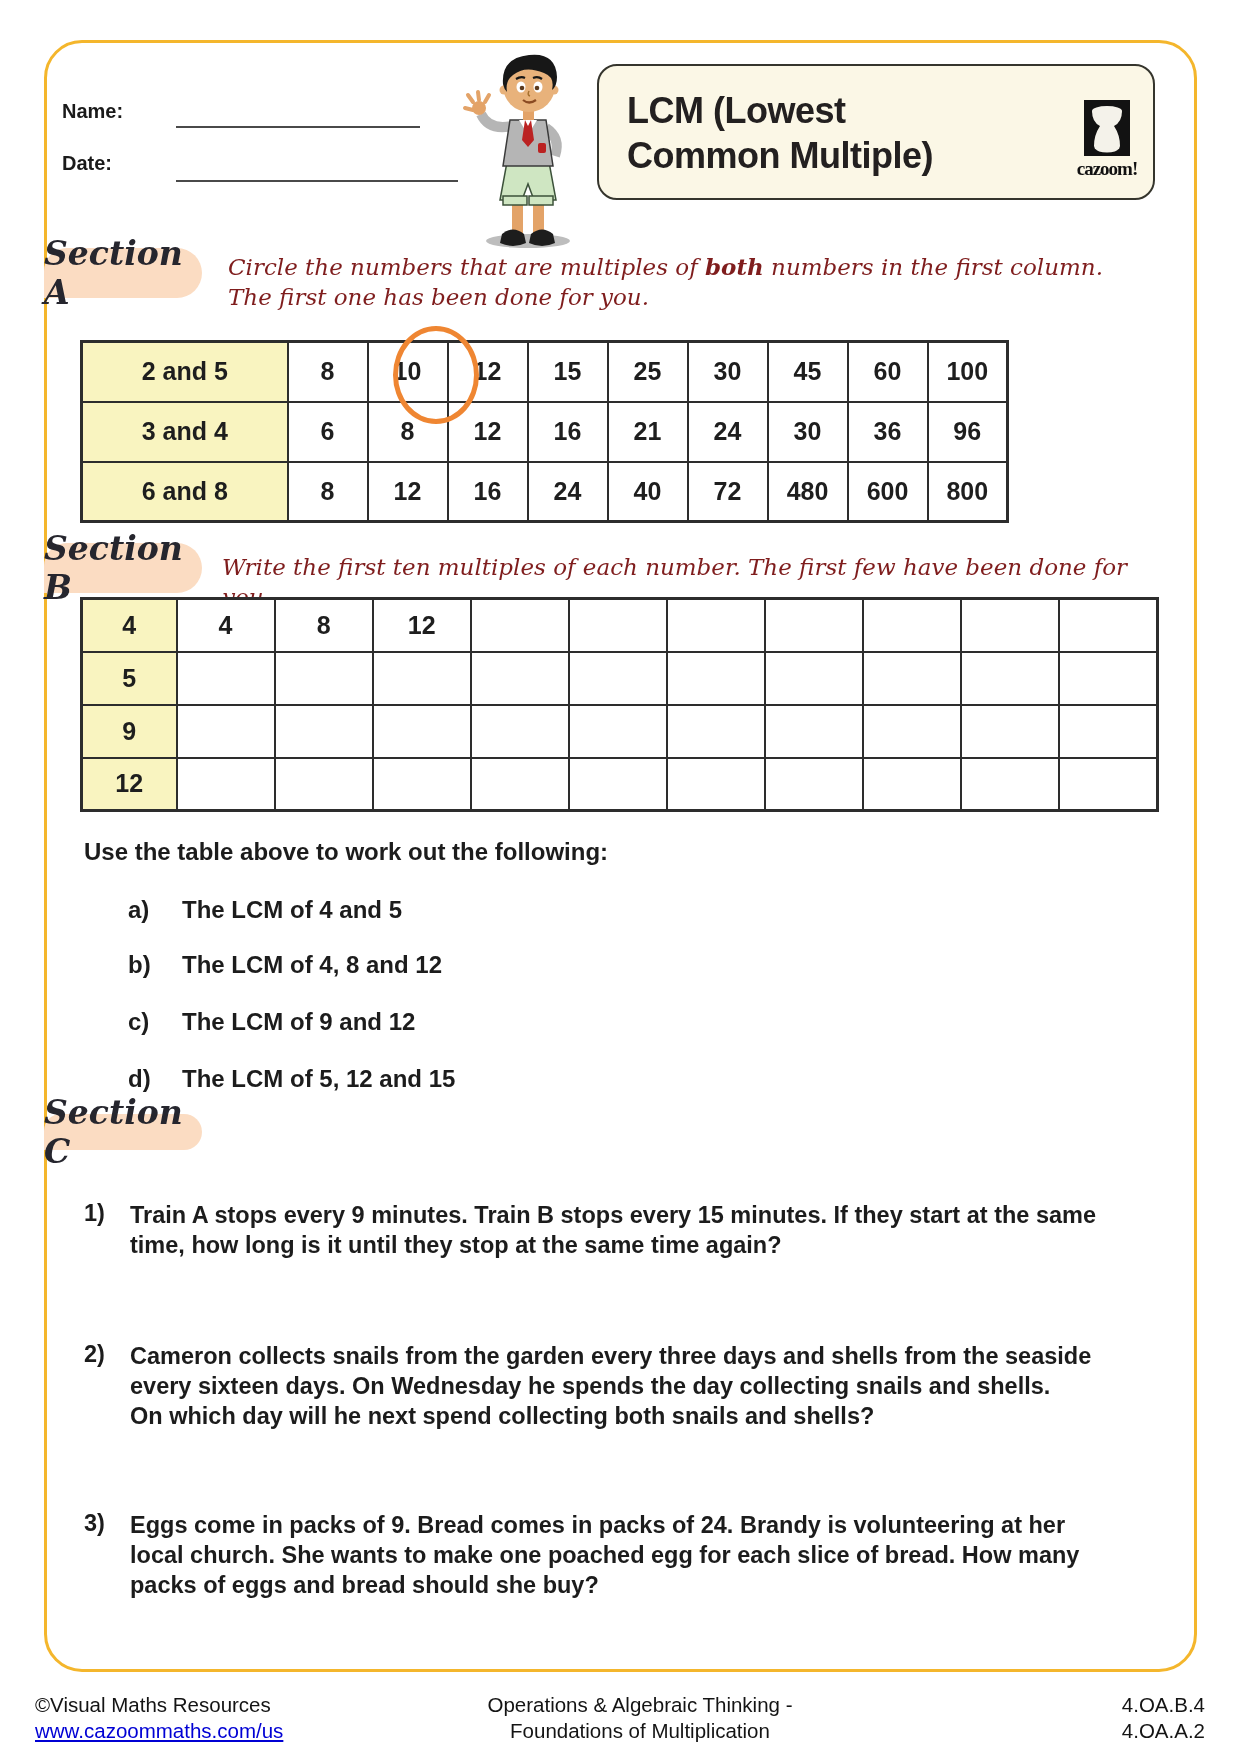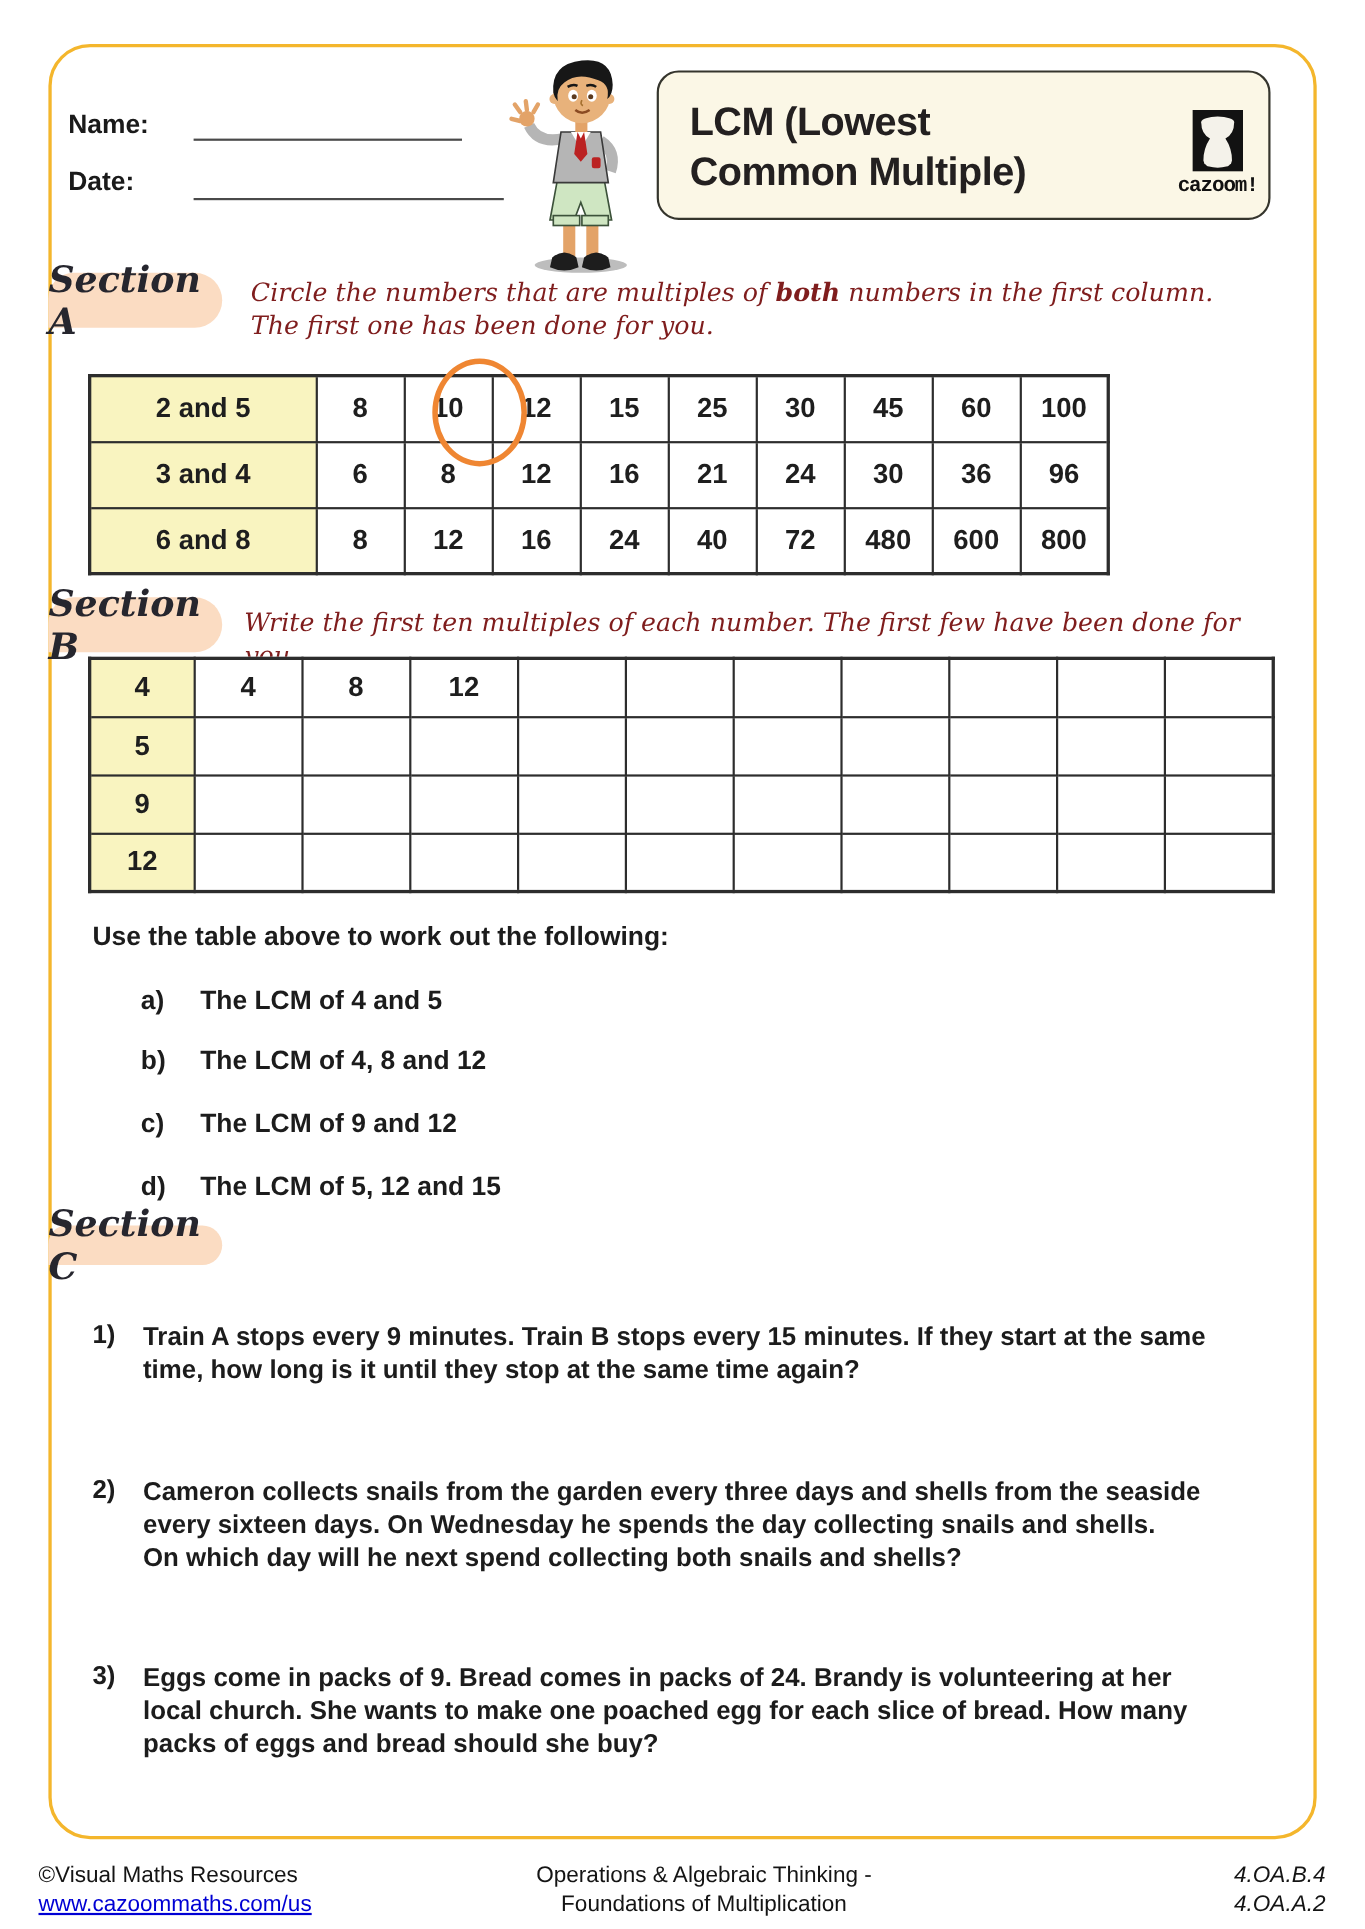--- a/index.html
+++ b/index.html
@@ -1,24 +1,24 @@
 <!DOCTYPE html>
 <html><head>
 <meta charset="utf-8">
 <style>
   html,body{margin:0;padding:0;background:#fff;}
   .sheet{position:relative;width:1241px;height:1754px;background:#ffffff;overflow:hidden;
          font-family:"Liberation Sans",sans-serif;color:#1c1c1c;}
   .abs{position:absolute;}
   .frame{border:3px solid #F4B62C;border-radius:38px;}
-  .hdr-label{font-weight:bold;font-size:24px;color:#1a1a1a;}
+  .hdr-label{font-weight:bold;font-size:20px;color:#1a1a1a;}
   .write-line{border-bottom:2px solid #4a4a4a;height:0;}
   .title-box{background:#FBF7E6;border:2px solid #35352d;border-radius:20px;}
   .title-text{font-weight:bold;font-size:36px;line-height:45px;color:#232020;letter-spacing:-0.5px;}
-  .logo-word{font-family:Liberation Mono, monospace;font-weight:bold;font-size:19px;color:#111;letter-spacing:-1px;text-align:center;}
+  .logo-word{font-family:Liberation Serif, serif;font-weight:bold;font-size:19px;color:#111;letter-spacing:-1px;text-align:center;}
   .sec-label{background:#FBDCC2;border-radius:24px 26px 26px 0;display:flex;align-items:center;justify-content:center;
              font-family:"DejaVu Serif",serif;font-style:italic;font-weight:bold;font-size:33px;color:#26262e;}
   .instr{font-family:"DejaVu Serif",serif;font-style:italic;font-size:23px;line-height:30px;color:#7f1d1d;}
   .instr b{font-weight:bold;}
   table.wtable{border-collapse:collapse;table-layout:fixed;border:3px solid #2d2d2d;background:#fff;}
   table.wtable td{border:2px solid #2d2d2d;text-align:center;vertical-align:middle;
                   font-weight:bold;font-size:25px;color:#1e1e1e;padding:0;overflow:visible;}
   td.hdr{background:#F9F4C0;}
   td.orange{color:#EF8632;}
   .circle-mark{border:5px solid #EF8632;border-radius:50%;background:transparent;}
@@ -275,18 +275,18 @@
   </div>
 
   <div class="abs foot" style="left:35px;top:1692px;">
     <div>©Visual Maths Resources</div>
     <span class="link">www.cazoommaths.com/us</span>
   </div>
   <div class="abs foot" style="left:320px;top:1692px;width:640px;text-align:center;">
     <div>Operations &amp; Algebraic Thinking -</div>
     <div>Foundations of Multiplication</div>
   </div>
-  <div class="abs foot" style="left:1000px;top:1692px;width:205px;text-align:right;font-style:italic;">
+  <div class="abs foot" style="left:1000px;top:1692px;width:205px;text-align:right;">
     <div>4.OA.B.4</div>
     <div>4.OA.A.2</div>
   </div>
 
 </div>
 
 </body></html>

